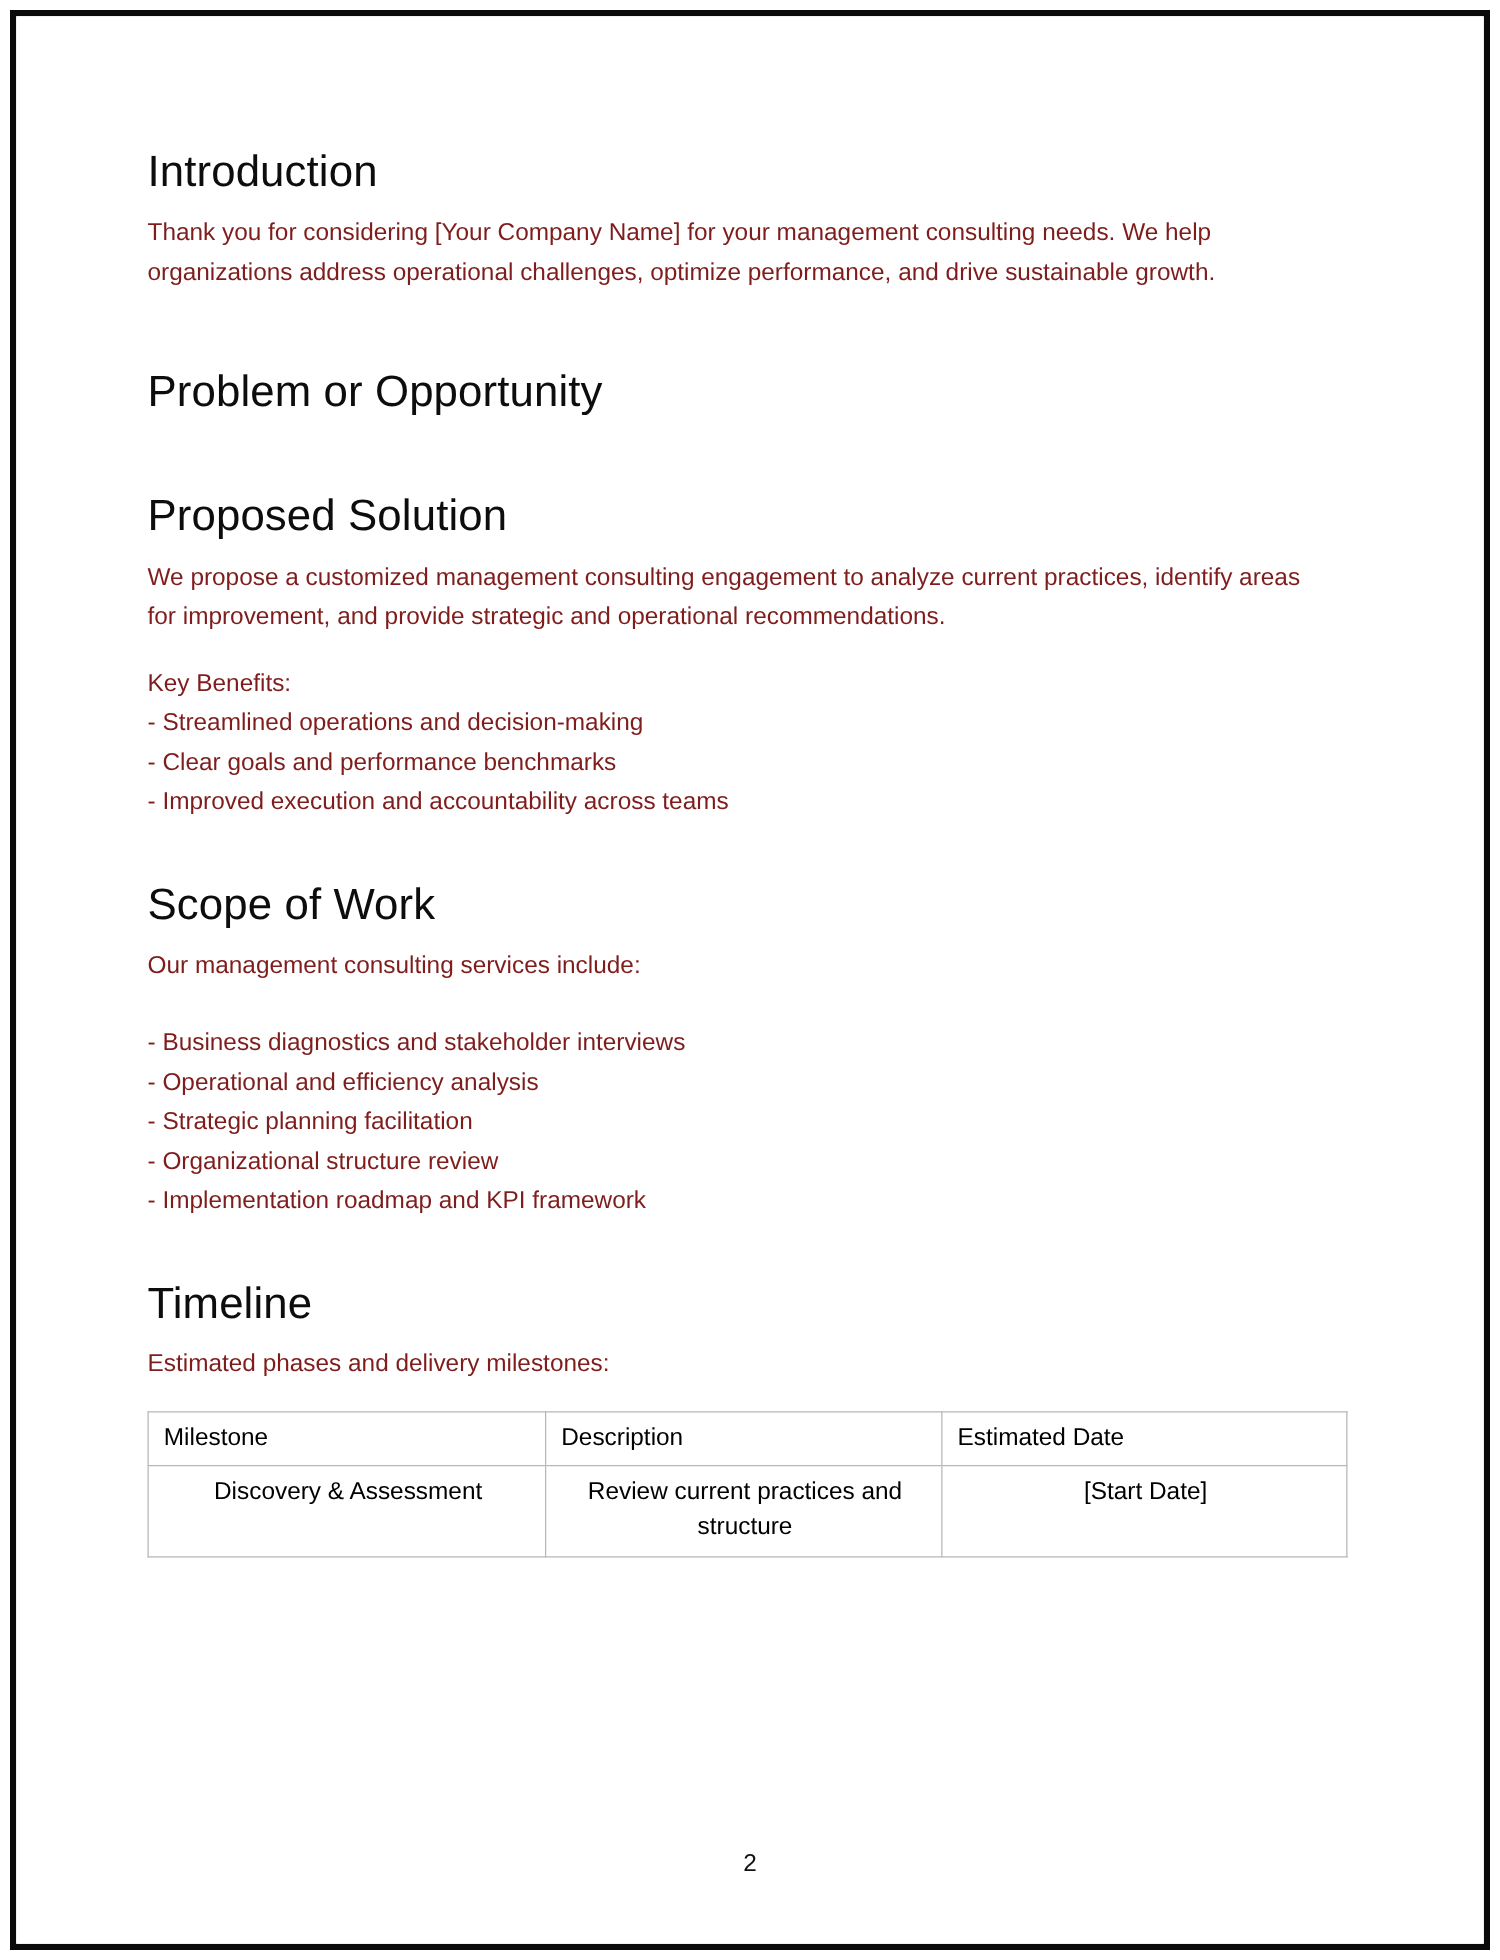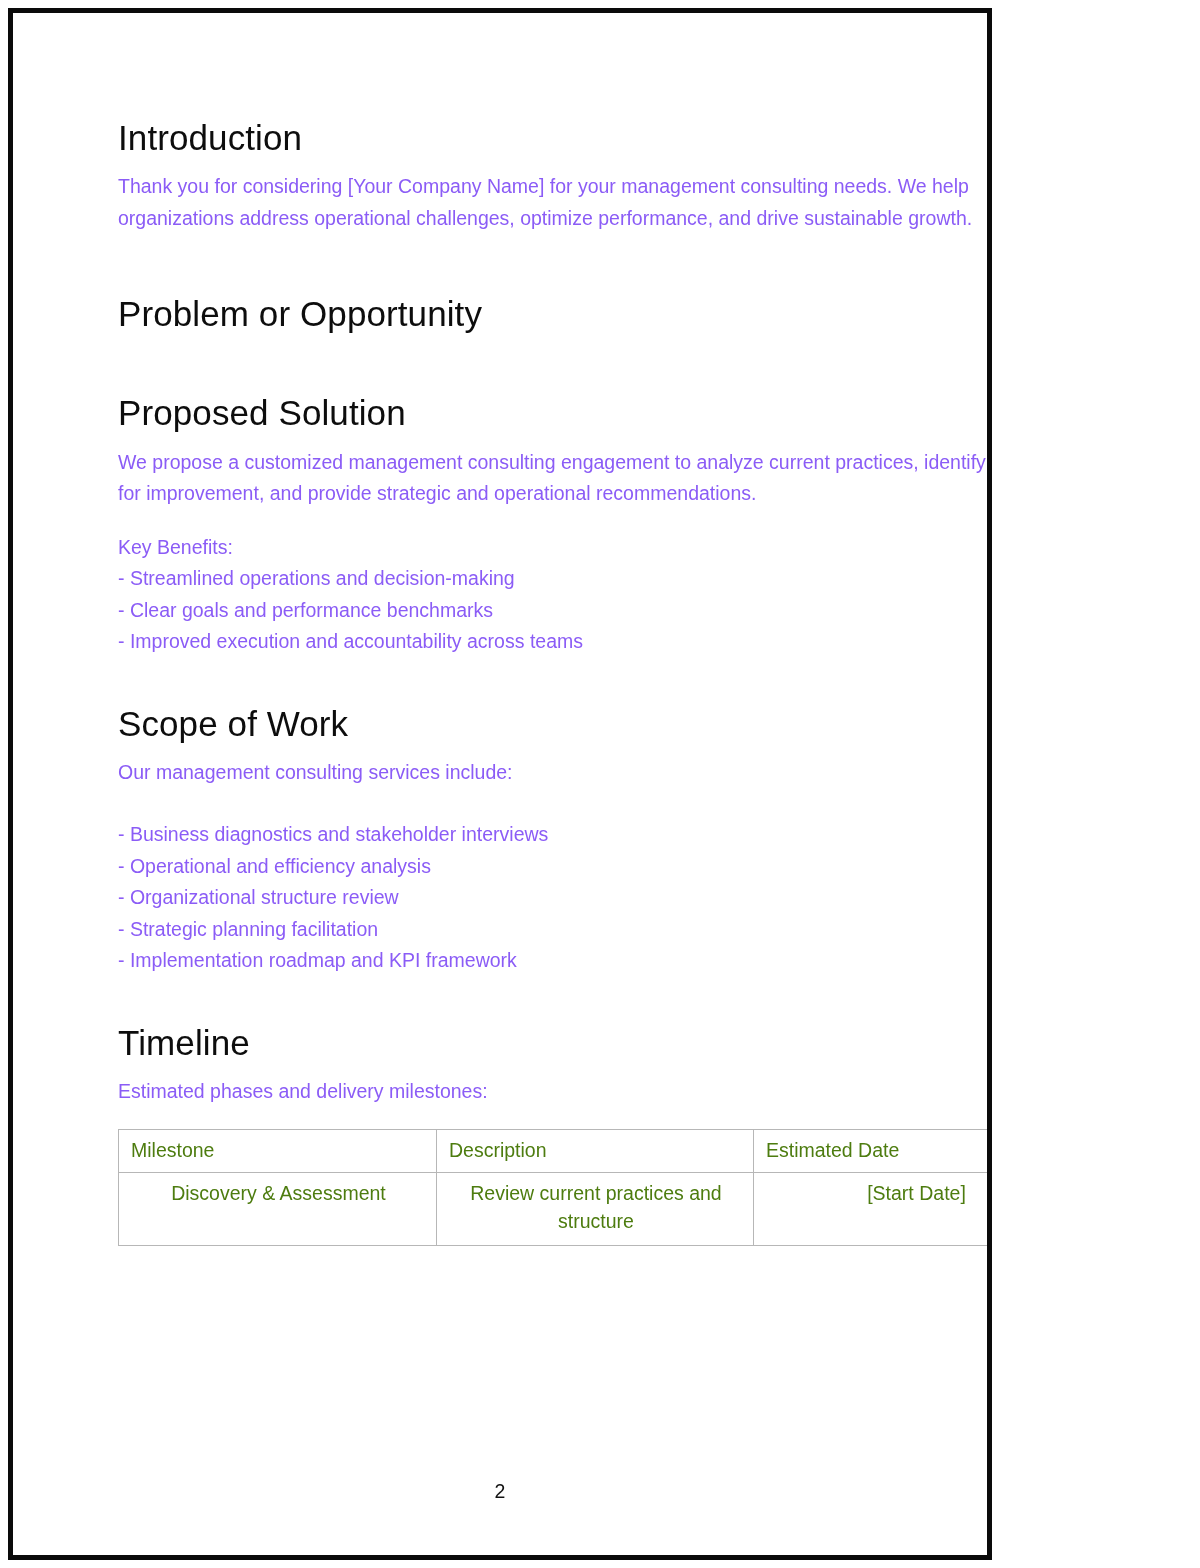--- a/index.html
+++ b/index.html
@@ -13,21 +13,21 @@
     height: 1568px;
     font-family: "Liberation Sans", sans-serif;
     -webkit-font-smoothing: antialiased;
   }
 
   
   .page-frame {
     position: absolute;
     left: 8px;
     top: 8px;
-    width: 984px;   
+    width: 1184px;   
     height: 1552px;  
     box-sizing: border-box;
     border: 5px solid #0a0a0a;
     background: #ffffff;
   }
   .page-sheet {
     position: absolute;
     left: 0;
     top: 0;
     right: 0;
@@ -53,21 +53,21 @@
     margin: 0;
     letter-spacing: 0.1px;
   }
 
   p.body-text,
   div.body-line {
     font-family: "Liberation Sans", sans-serif;
     font-weight: 400;
     font-size: 19.5px;
     line-height: 31.5px;
-    color: #8b5cf6;
+    color: #7f1d1d;
     margin: 0;
   }
 
   .gap-sm  { height: 14px; }
   .gap-md  { height: 22px; }
   .gap-lg  { height: 31px; }
   .gap-xl  { height: 38px; }
   .gap-xxl { height: 46px; }
 
   .list-block { margin: 0; padding: 0; }
@@ -79,21 +79,21 @@
     width: 890px;
     table-layout: fixed;
     margin: 0;
   }
   table.timeline-table td {
     border: 1px solid #b7b7b7;
     padding: 6px 10px 8px 12px;
     font-family: "Liberation Sans", sans-serif;
     font-size: 19.5px;
     line-height: 28px;
-    color: #4d7c0f;
+    color: #000000;
     vertical-align: top;
   }
   .col-milestone { width: 295px; }
   .col-description { width: 294px; }
   .col-date { width: 301px; }
   .row-body td { height: 58px; text-align: center; }
 
   
   .page-number {
     position: absolute;
@@ -139,22 +139,22 @@
 
       <div class="gap-xxl"></div>
 
       <h1 class="doc-heading">Scope of Work</h1>
       <div class="gap-sm"></div>
       <p class="body-text">Our management consulting services include:</p>
       <div class="gap-lg"></div>
       <div class="list-block">
         <div class="body-line">- Business diagnostics and stakeholder interviews</div>
         <div class="body-line">- Operational and efficiency analysis</div>
+        <div class="body-line">- Strategic planning facilitation</div>
         <div class="body-line">- Organizational structure review</div>
-        <div class="body-line">- Strategic planning facilitation</div>
         <div class="body-line">- Implementation roadmap and KPI framework</div>
       </div>
 
       <div class="gap-xxl"></div>
 
       <h1 class="doc-heading">Timeline</h1>
       <div class="gap-sm"></div>
       <p class="body-text">Estimated phases and delivery milestones:</p>
       <div class="gap-md"></div>
 

